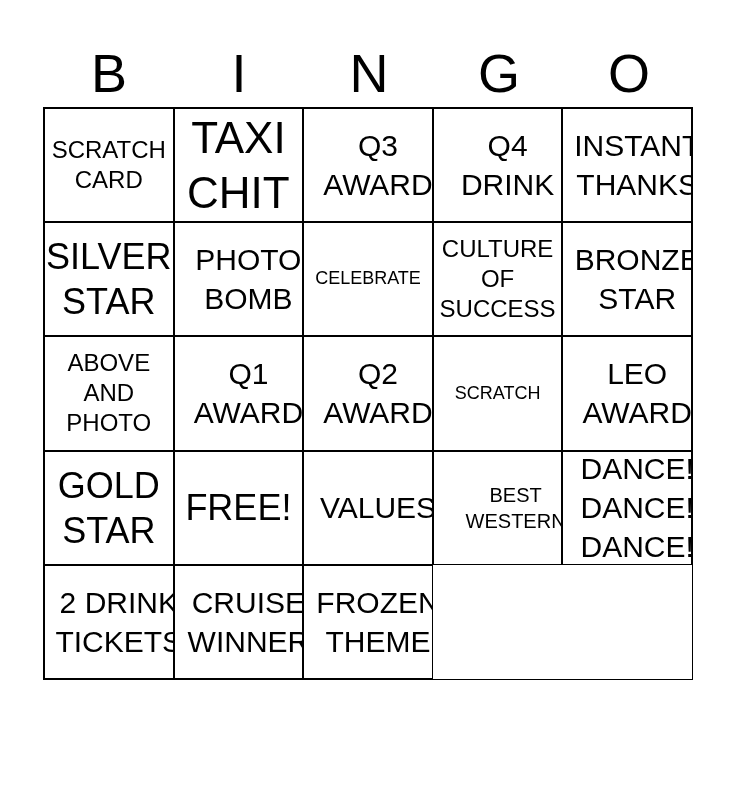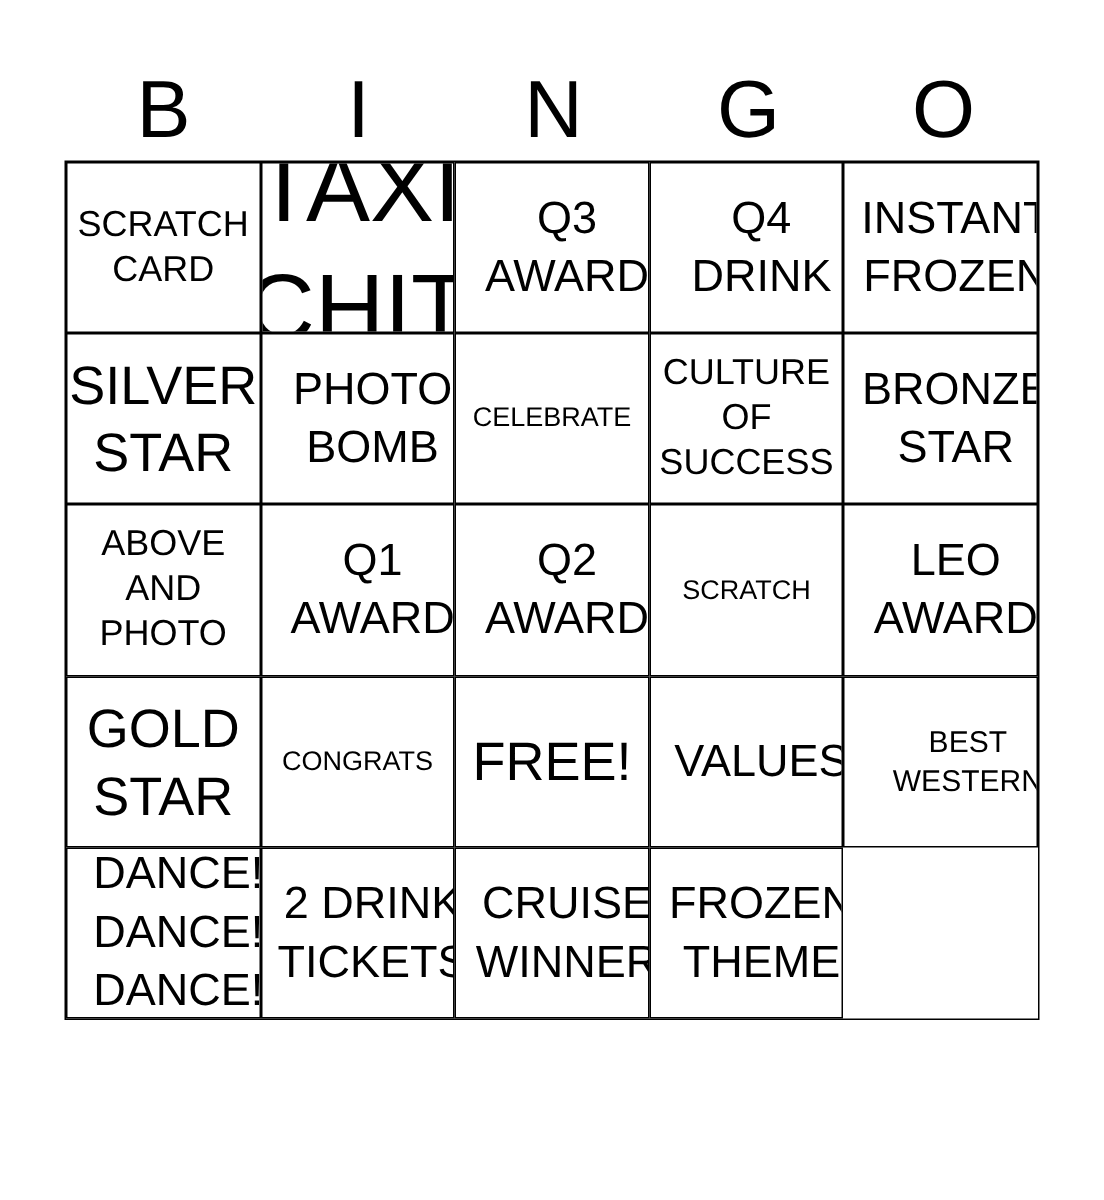--- a/index.html
+++ b/index.html
@@ -9,21 +9,21 @@
   .header span { flex: 1; text-align: center; font-size: 54px; line-height: 66px; }
   .grid { position: absolute; left: 43px; top: 107px; width: 650px; height: 573px;
           display: grid; grid-template-columns: repeat(5, 1fr); grid-template-rows: repeat(5, 1fr);
           border: 1px solid #000; box-sizing: border-box; }
   .cell { border: 1px solid #000; display: flex; align-items: center; justify-content: center;
           text-align: center; white-space: pre-line; overflow: hidden; line-height: 1.1; }
   .s18 { font-size: 20px; line-height: 1.3; padding-left: 36px; }
   .s22 { font-size: 24px; line-height: 1.25; }
   .s28 { font-size: 30px; line-height: 1.3; padding-left: 20px; }
   .s32 { font-size: 36px; line-height: 1.25; }
-  .s44 { font-size: 64px; line-height: 1.25; }
+  .s44 { font-size: 44px; line-height: 1.25; }
   .s16 { font-size: 18px; }
 </style>
 </head>
 <body>
 
 <div class="header">
   <span>B</span>
   <span>I</span>
   <span>N</span>
   <span>G</span>
@@ -33,21 +33,21 @@
 <div class="grid">
   <div class="cell s22">SCRATCH
 CARD</div>
   <div class="cell s44">TAXI
 CHIT</div>
   <div class="cell s28">Q3
 AWARD</div>
   <div class="cell s28">Q4
 DRINK</div>
   <div class="cell s28">INSTANT
-FROZEN</div>
+THANKS</div>
   <div class="cell s32">SILVER
 STAR</div>
   <div class="cell s28">PHOTO
 BOMB</div>
   <div class="cell s16">CELEBRATE</div>
   <div class="cell s22">CULTURE
 OF
 SUCCESS</div>
   <div class="cell s28">BRONZE
 STAR</div>
@@ -56,21 +56,20 @@
 PHOTO</div>
   <div class="cell s28">Q1
 AWARD</div>
   <div class="cell s28">Q2
 AWARD</div>
   <div class="cell s16">SCRATCH</div>
   <div class="cell s28">LEO
 AWARD</div>
   <div class="cell s32">GOLD
 STAR</div>
-  <div class="cell s16">CONGRATS</div>
   <div class="cell s32">FREE!</div>
   <div class="cell s28">VALUES</div>
   <div class="cell s18">BEST
 WESTERN</div>
   <div class="cell s28">DANCE!
 DANCE!
 DANCE!</div>
   <div class="cell s28">2 DRINK
 TICKETS</div>
   <div class="cell s28">CRUISE

